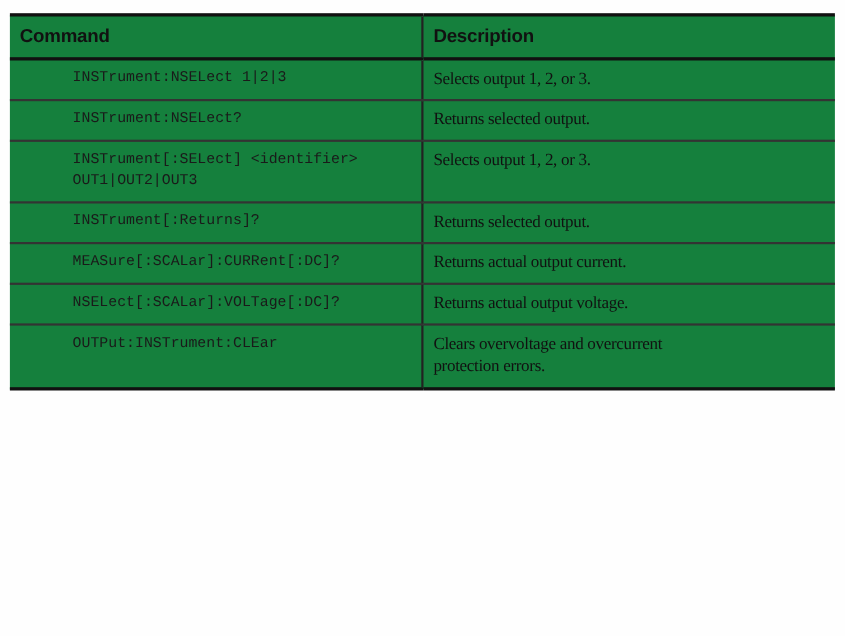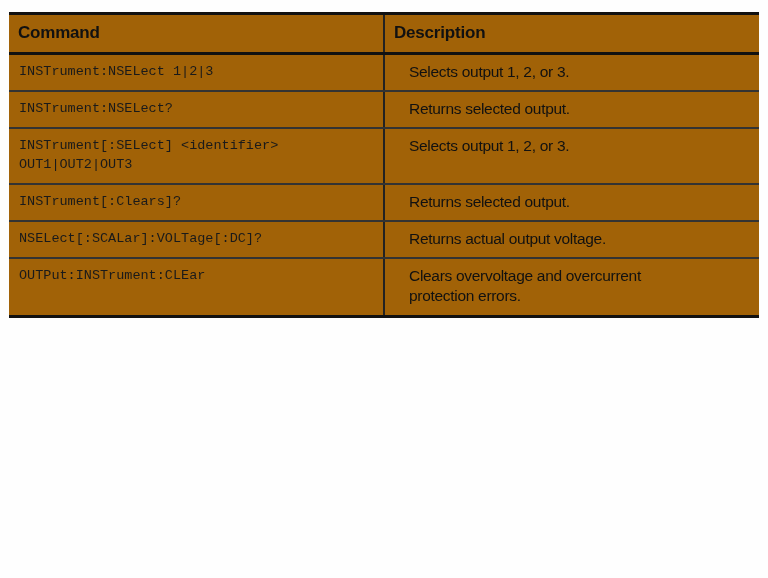--- a/index.html
+++ b/index.html
@@ -52,21 +52,21 @@
   }
 
   
   th.col-command, td.col-command {
     border-right: 2px solid #222222;
   }
 
   th, td {
     vertical-align: top;
     padding: 0;
-    background: #a16207;
+    background: #15803d;
   }
 
   th.col-command, th.col-desc {
     text-align: left;
     font-family: "Liberation Sans", sans-serif;
     font-weight: bold;
     font-size: 17px;
     line-height: 20px;
     color: #111111;
     padding: 8px 6px 9px 9px;
@@ -77,30 +77,30 @@
     font-family: "Liberation Mono", "DejaVu Sans Mono", monospace;
     font-size: 13.5px;
     line-height: 19px;
     color: #1a1a1a;
     padding: 7px 6px 8px 10px;
     white-space: pre;
     letter-spacing: 0px;
   }
 
   td.col-desc {
-    font-family: Liberation Sans, sans-serif;
+    font-family: Liberation Serif, serif;
     font-size: 15.5px;
     line-height: 20px;
     color: #111111;
-    padding: 7px 8px 8px 24px;
+    padding: 7px 8px 8px 9px;
     letter-spacing: -0.3px;
   }
 
   td.col-desc .line { display: block; }
-  td.col-command .line { display: block; }
+  td.col-command .line { display: block; margin-left: 47px; }
 
   
   tr.tall td.col-command,
   tr.tall td.col-desc {
     padding-bottom: 9px;
   }
 </style>
 </head>
 <body>
 
@@ -130,23 +130,29 @@
             <span class="line">Returns selected output.</span>
           </td>
         </tr>
         <tr class="tall">
           <td class="col-command"><span class="line">INSTrument[:SELect] &lt;identifier&gt;</span><span class="line">OUT1|OUT2|OUT3</span></td>
           <td class="col-desc">
             <span class="line">Selects output 1, 2, or 3.</span>
           </td>
         </tr>
         <tr>
-          <td class="col-command"><span class="line">INSTrument[:Clears]?</span></td>
+          <td class="col-command"><span class="line">INSTrument[:Returns]?</span></td>
           <td class="col-desc">
             <span class="line">Returns selected output.</span>
+          </td>
+        </tr>
+        <tr>
+          <td class="col-command"><span class="line">MEASure[:SCALar]:CURRent[:DC]?</span></td>
+          <td class="col-desc">
+            <span class="line">Returns actual output current.</span>
           </td>
         </tr>
         <tr>
           <td class="col-command"><span class="line">NSELect[:SCALar]:VOLTage[:DC]?</span></td>
           <td class="col-desc">
             <span class="line">Returns actual output voltage.</span>
           </td>
         </tr>
         <tr class="tall">
           <td class="col-command"><span class="line">OUTPut:INSTrument:CLEar</span></td>

